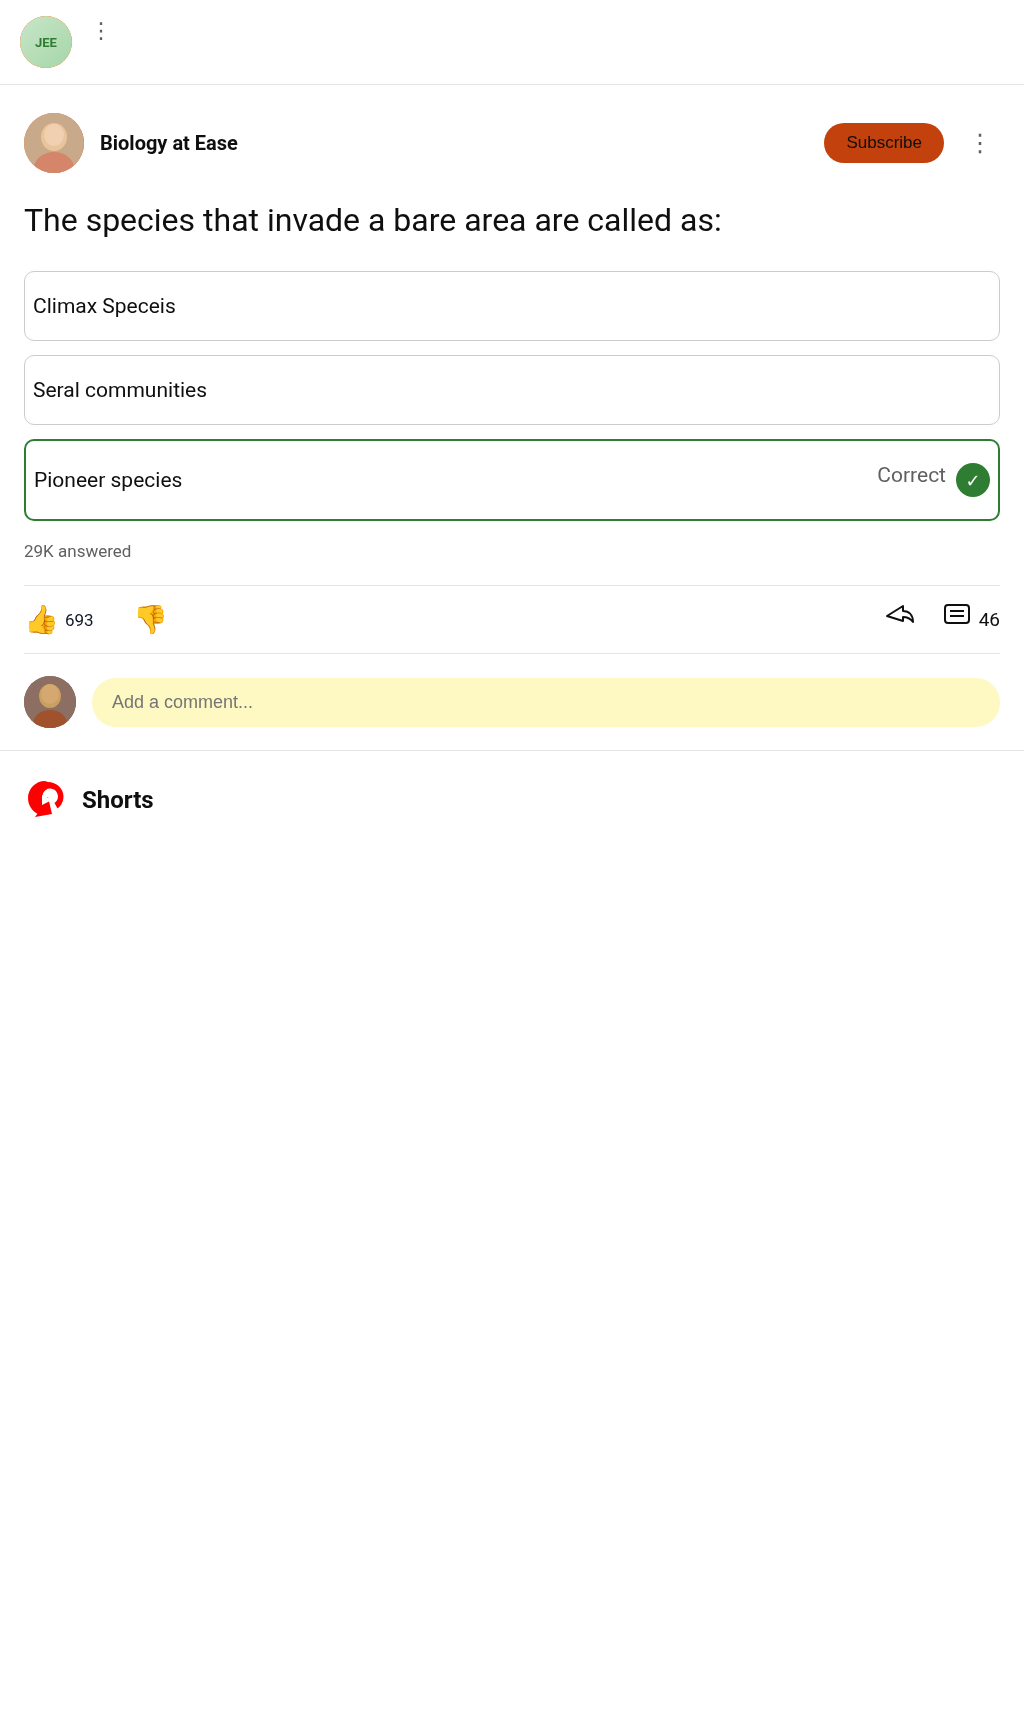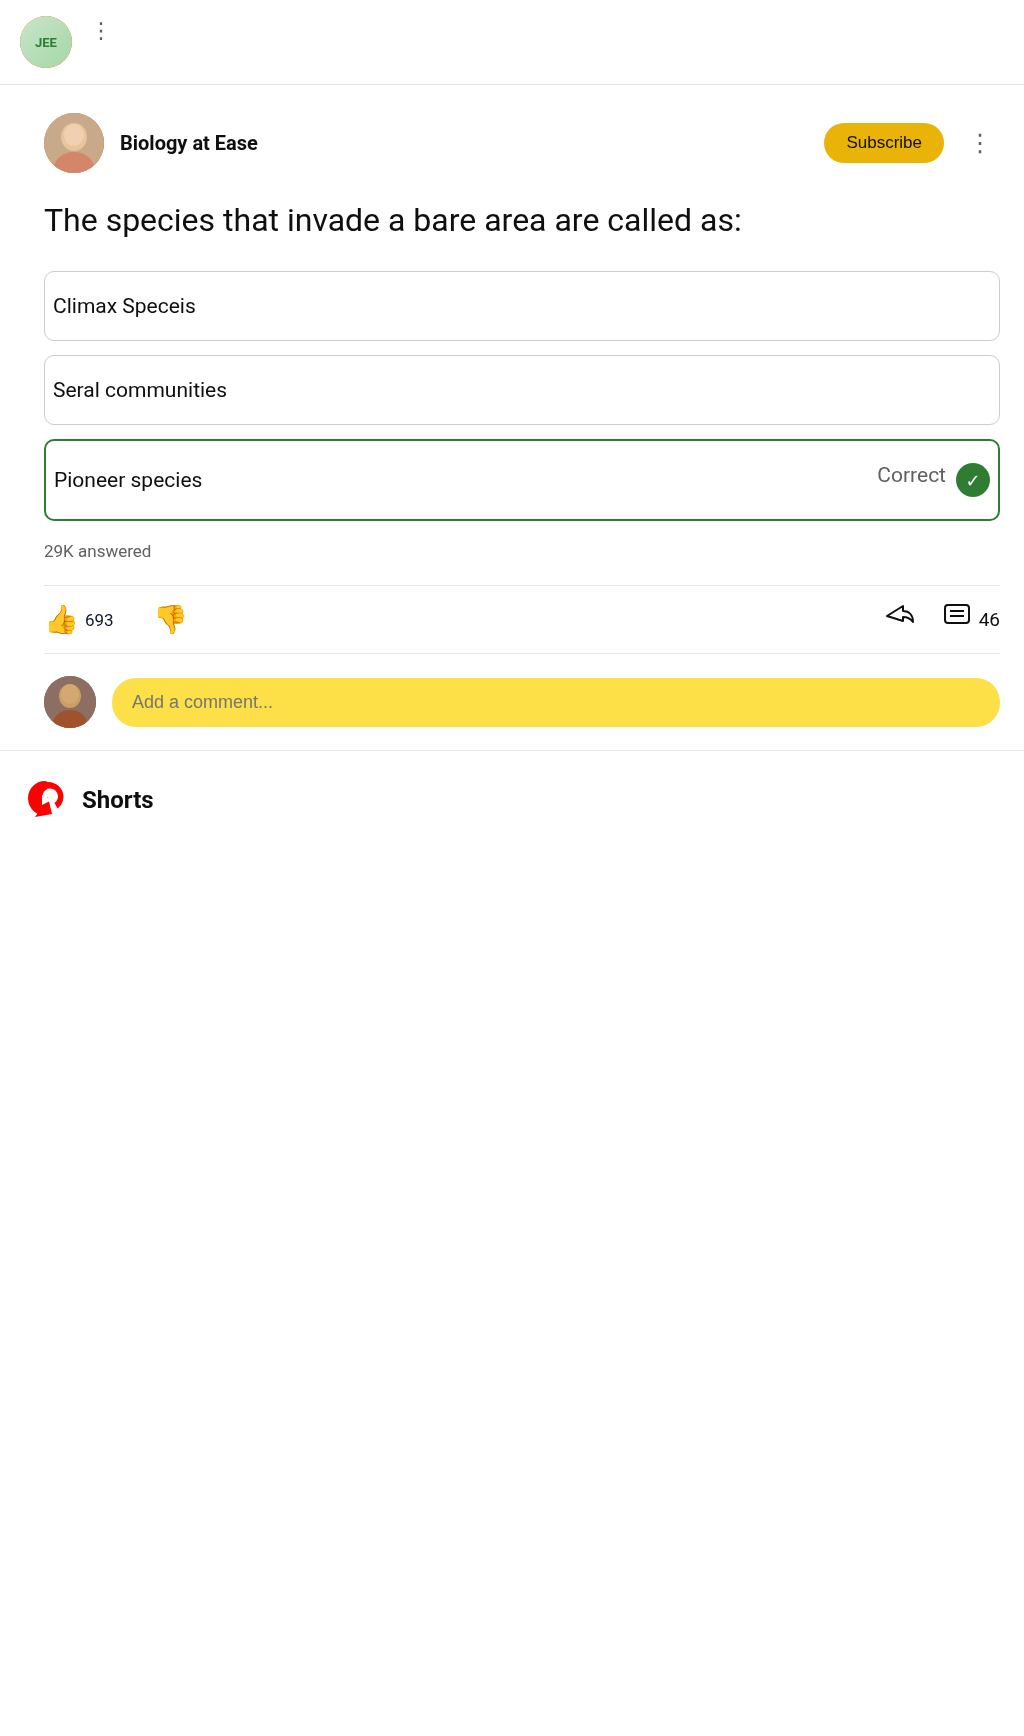--- a/index.html
+++ b/index.html
@@ -64,21 +64,20 @@
       font-size: 22px;
       color: #606060;
       cursor: pointer;
       padding: 4px;
       line-height: 1;
     }
 
     
     .post-card {
       padding: 28px 24px 0 24px;
-      margin-left: 20px;
     }
 
     .channel-header {
       display: flex;
       align-items: center;
       margin-bottom: 24px;
       gap: 16px;
     }
     .channel-avatar {
       width: 60px;
@@ -104,21 +103,21 @@
       font-weight: 700;
       color: #0f0f0f;
       line-height: 1.3;
     }
     .channel-time {
       font-size: 17px;
       color: #606060;
       margin-top: 2px;
     }
     .subscribe-btn {
-      background: #eab308;
+      background: #c2410c;
       border: none;
       border-radius: 24px;
       padding: 10px 22px;
       font-size: 17px;
       font-weight: 500;
       cursor: pointer;
       color: #0f0f0f;
       white-space: nowrap;
     }
     .more-btn {
@@ -272,21 +271,21 @@
       flex-shrink: 0;
       background: #bbb;
     }
     .commenter-avatar-img {
       width: 100%;
       height: 100%;
       background: linear-gradient(135deg, #8d6e63 0%, #5d4037 100%);
     }
     .comment-input {
       flex: 1;
-      background: #fde047;
+      background: #fef9c3;
       border: none;
       border-radius: 24px;
       padding: 14px 20px;
       font-size: 18px;
       color: #606060;
       outline: none;
     }
 
     
     .section-divider {

